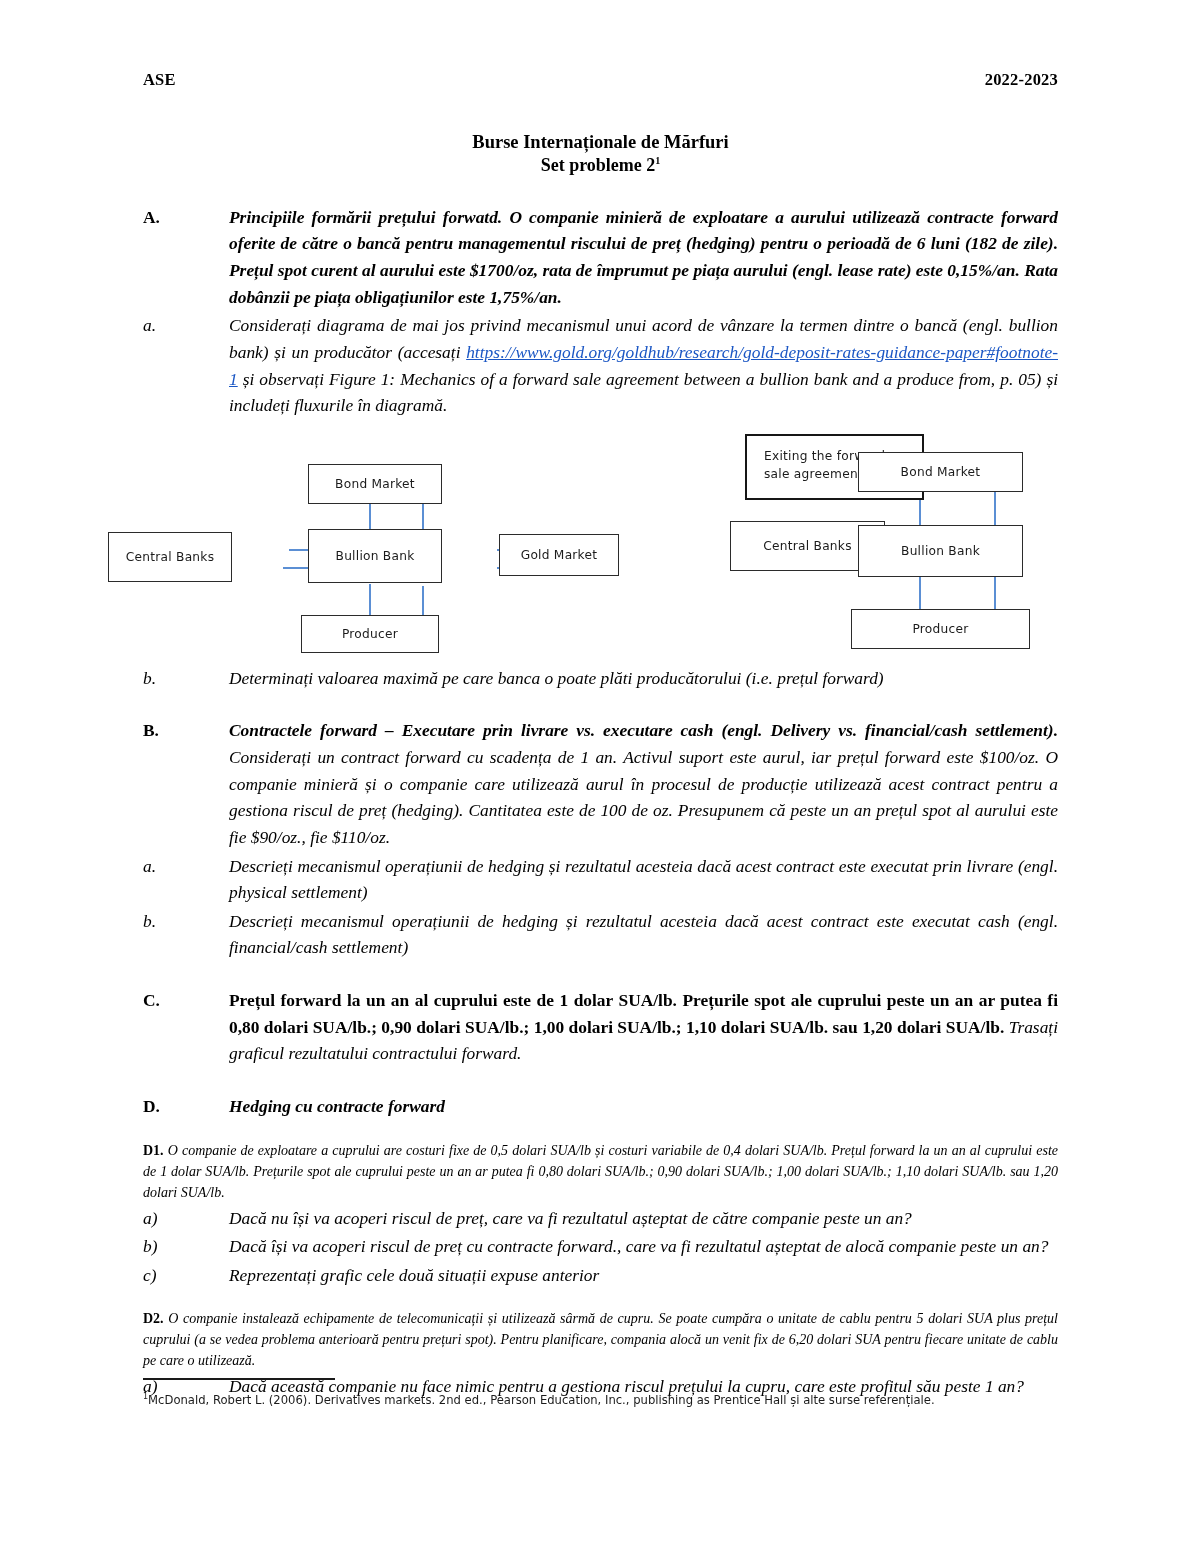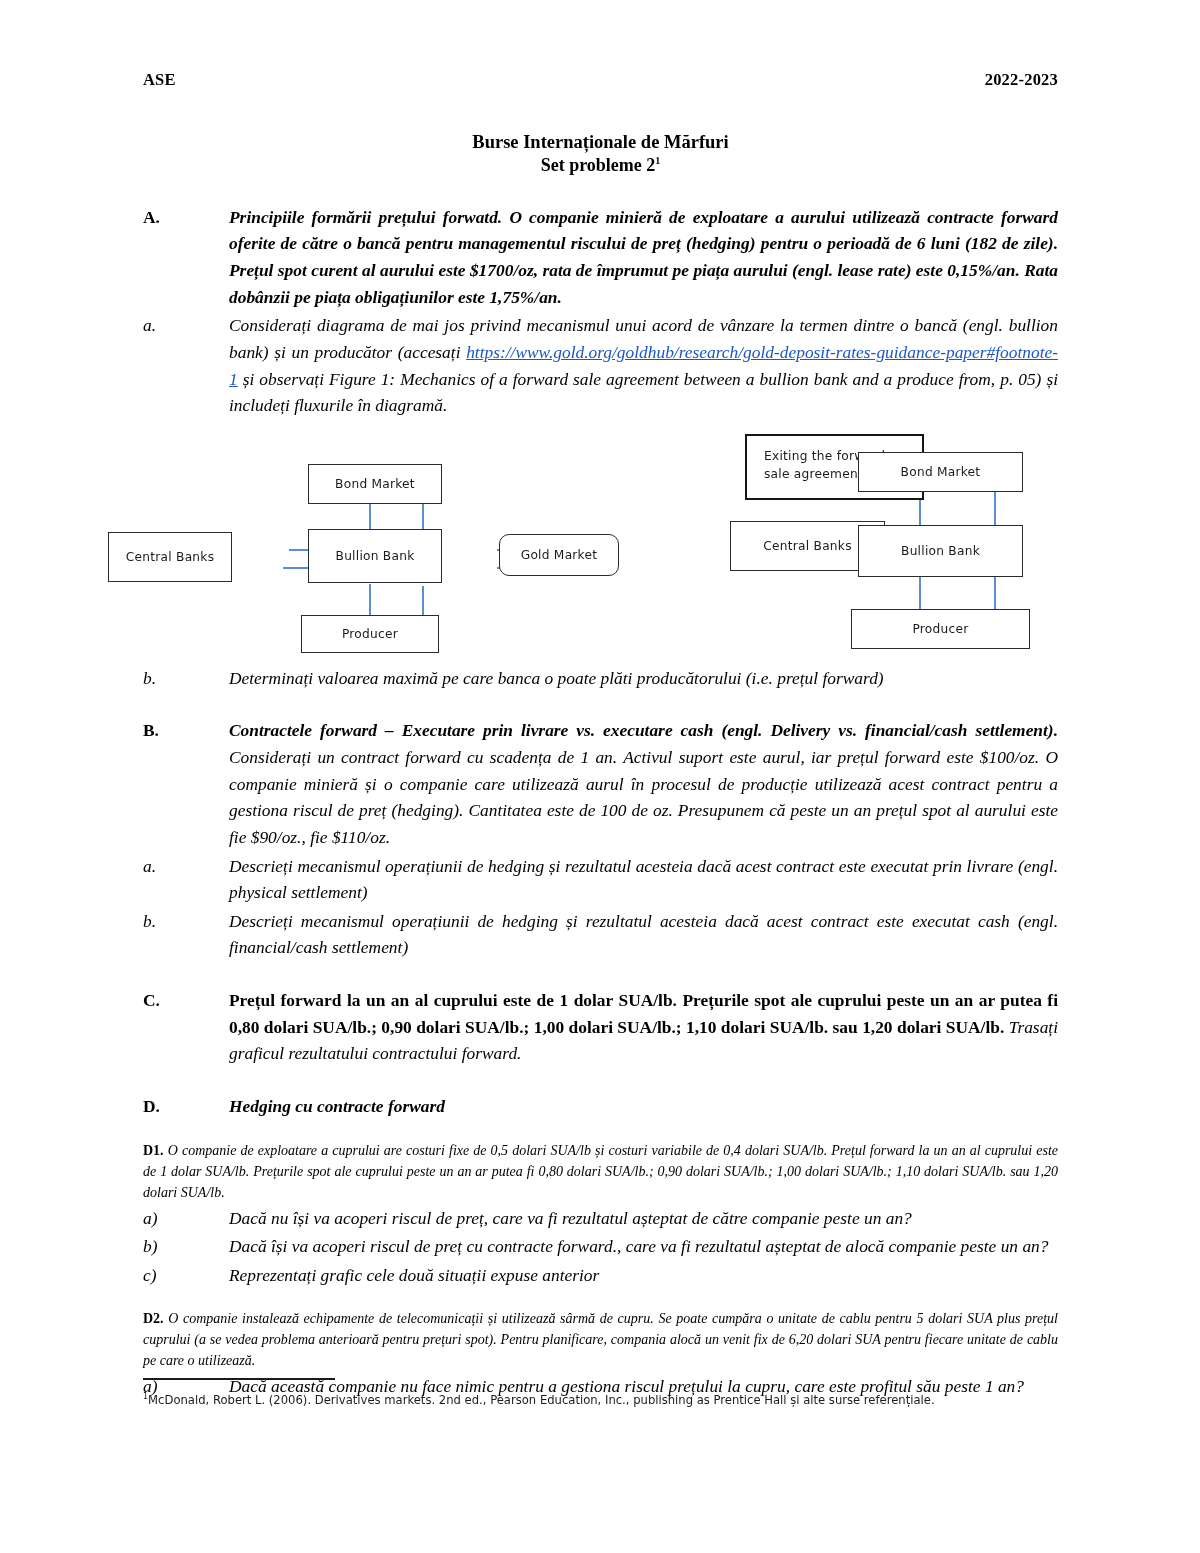--- a/index.html
+++ b/index.html
@@ -196,21 +196,21 @@
       <div class="conn v" style="left:290px;  top:68px;  height:52px;"></div>
       <div class="conn v" style="left:343px;  top:70px;  height:50px;"></div>
       <div class="conn v" style="left:290px;  top:153px; height:48px;"></div>
       <div class="conn v" style="left:343px;  top:155px; height:46px;"></div>
       <div class="conn h" style="left:418px;  top:118px; width:74px;"></div>
       <div class="conn h" style="left:418px;  top:136px; width:76px;"></div>
 
       <div class="dbox" style="left:229px; top:33px;  width:134px; height:40px;">Bond Market</div>
       <div class="dbox" style="left:29px;  top:101px; width:124px; height:50px;">Central Banks</div>
       <div class="dbox" style="left:229px; top:98px;  width:134px; height:54px;">Bullion Bank</div>
-      <div class="dbox" style="left:420px; top:103px; width:120px; height:42px;border-radius:10px;">Gold Market</div>
+      <div class="dbox" style="left:420px; top:103px; width:120px; height:42px;">Gold Market</div>
       <div class="dbox" style="left:222px; top:184px; width:138px; height:38px;">Producer</div>
 
       <div class="conn h" style="left:701px; top:111px; width:80px;"></div>
       <div class="conn h" style="left:712px; top:129px; width:82px;"></div>
       <div class="conn v" style="left:840px; top:58px;  height:50px;"></div>
       <div class="conn v" style="left:915px; top:58px;  height:50px;"></div>
       <div class="conn v" style="left:840px; top:146px; height:50px;"></div>
       <div class="conn v" style="left:915px; top:146px; height:50px;"></div>
 
       <div class="dbox thick label" style="left:666px; top:3px;   width:179px; height:66px;">

